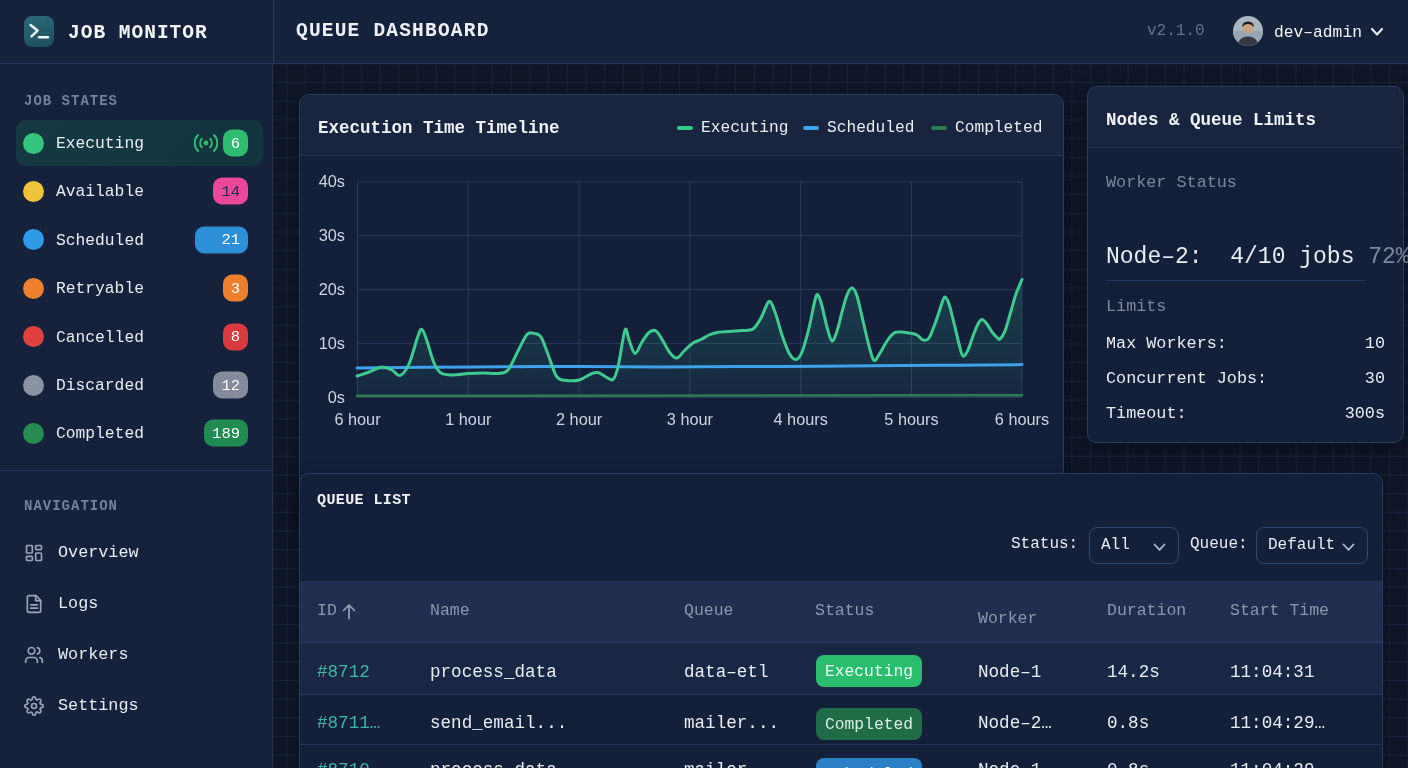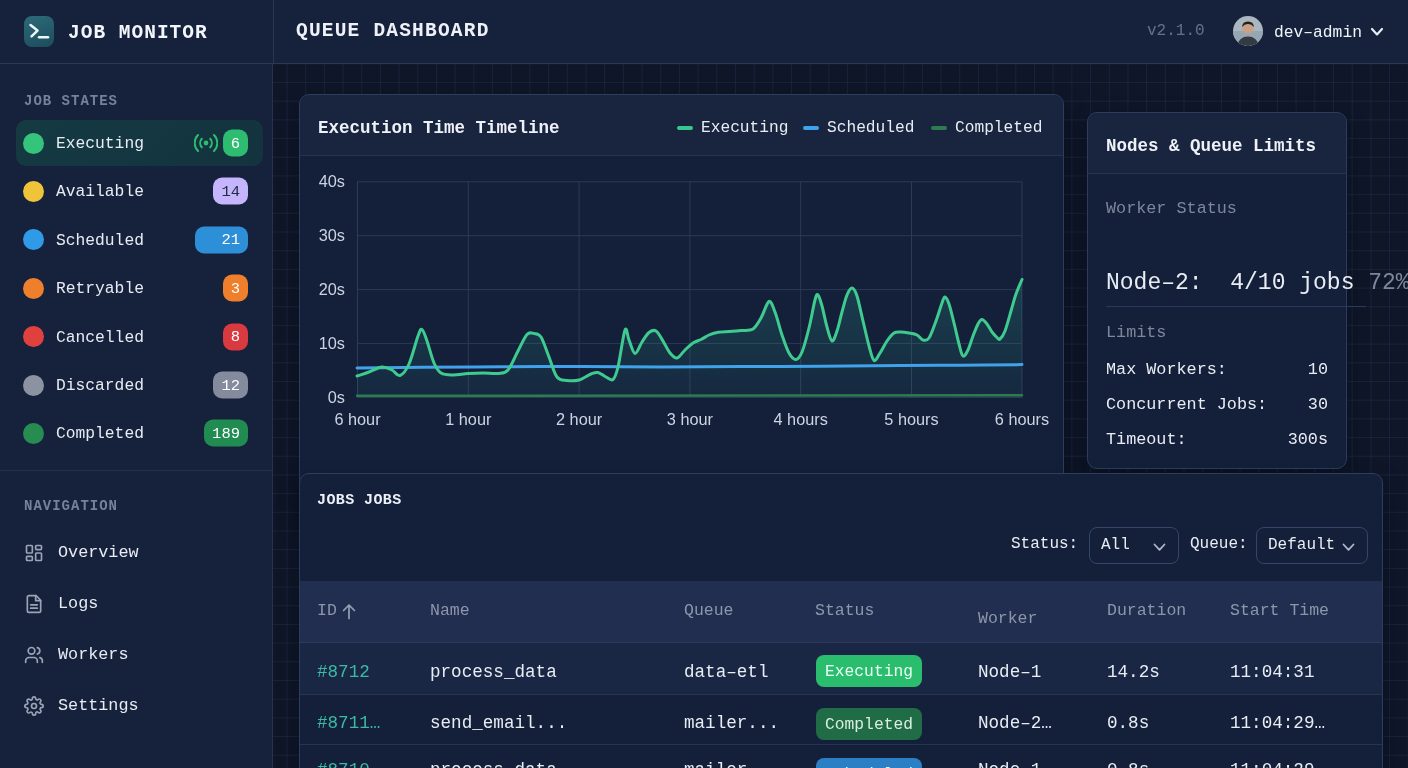--- a/index.html
+++ b/index.html
@@ -87,21 +87,21 @@
     <circle cx="12" cy="10" r="2.4" fill="#2ebd70"></circle>
     <path d="M7.8 5.8 A6.2 6.2 0 0 0 7.8 14.2 M16.2 5.8 A6.2 6.2 0 0 1 16.2 14.2" fill="none" stroke="#2ebd70" stroke-width="2" stroke-linecap="round"></path>
     <path d="M4.0 2.0 A11.2 11.2 0 0 0 4.0 18.0 M20.0 2.0 A11.2 11.2 0 0 1 20.0 18.0" fill="none" stroke="#2ebd70" stroke-width="2" stroke-linecap="round"></path>
   </svg>
   <span class="badge" style="background:#2ebd70;">6</span>
 </div>
 
 <div class="sitem" style="top:168.4px;">
   <span class="dot" style="background:#f0c43a;"></span>
   <span class="lbl">Available</span>
-  <span class="badge" style="background:#c4b5fd;color:#232d44;">14</span>
+  <span class="badge" style="background:#ec4899;color:#232d44;">14</span>
 </div>
 <div class="sitem" style="top:216.8px;">
   <span class="dot" style="background:#2f9be8;"></span>
   <span class="lbl">Scheduled</span>
   <span class="badge" style="background:#2e8fd9;padding-left:26px;">21</span>
 </div>
 <div class="sitem" style="top:265.2px;">
   <span class="dot" style="background:#ee7f2d;"></span>
   <span class="lbl">Retryable</span>
   <span class="badge" style="background:#ee7f2d;">3</span>
@@ -212,37 +212,37 @@
       <text x="168.3" y="330">1 hour</text>
       <text x="279.1" y="330">2 hour</text>
       <text x="389.9" y="330">3 hour</text>
       <text x="500.7" y="330">4 hours</text>
       <text x="611.5" y="330">5 hours</text>
       <text x="722" y="330">6 hours</text>
     </g>
   </svg>
 </div>
 
-<div class="card" style="left:1087px;top:112px;width:260px;height:357px;">
+<div class="card" style="left:1087px;top:86px;width:317px;height:357px;">
   <div class="cardhead"></div>
   <div class="abs mono" style="left:18px;top:23px;font-size:17.5px;font-weight:700;color:#eef2f8;">Nodes &amp; Queue Limits</div>
   <div class="abs mono" style="left:18px;top:86px;font-size:16.8px;color:#7d879c;">Worker Status</div>
   <div class="abs mono" style="left:18px;top:157px;font-size:23px;color:#e8edf4;">Node–2:  4/10 jobs <span style="color:#7d879c;">72% cpu</span></div>
   <div class="abs" style="left:18px;top:193px;width:260px;border-top:1px solid #2a3a5c;"></div>
   <div class="abs mono" style="left:18px;top:210px;font-size:16.8px;color:#7d879c;">Limits</div>
   <div class="abs mono" style="left:18px;top:247px;font-size:16.8px;color:#e8edf4;">Max Workers:</div>
   <div class="abs mono" style="right:18px;top:247px;font-size:16.8px;color:#e8edf4;">10</div>
   <div class="abs mono" style="left:18px;top:282px;font-size:16.8px;color:#e8edf4;">Concurrent Jobs:</div>
   <div class="abs mono" style="right:18px;top:282px;font-size:16.8px;color:#e8edf4;">30</div>
   <div class="abs mono" style="left:18px;top:317px;font-size:16.8px;color:#e8edf4;">Timeout:</div>
   <div class="abs mono" style="right:18px;top:317px;font-size:16.8px;color:#e8edf4;">300s</div>
 </div>
 
 <div class="card" style="left:299px;top:473px;width:1084px;height:340px;border-radius:10px 10px 0 0;">
-  <div class="abs mono" style="left:17px;top:18px;font-size:15px;font-weight:700;color:#eef2f8;letter-spacing:0.4px;">JOBS JOBS</div>
+  <div class="abs mono" style="left:17px;top:18px;font-size:15px;font-weight:700;color:#eef2f8;letter-spacing:0.4px;">QUEUE LIST</div>
 
 
   <div class="abs mono" style="left:711px;top:61px;font-size:16px;color:#e8edf4;">Status:</div>
   <div class="abs" style="left:789px;top:53px;width:90px;height:37px;border:1px solid #35466b;border-radius:8px;">
     <div class="abs mono" style="left:11px;top:8px;font-size:16px;color:#e8edf4;">All</div>
     <svg width="13" height="9" viewBox="0 0 13 9" style="position:absolute;right:12px;top:15px;">
         <path d="M1.5 1.5 L6.5 6.8 L11.5 1.5" fill="none" stroke="#aeb8ca" stroke-width="1.8" stroke-linecap="round" stroke-linejoin="round"></path>
       </svg>
   </div>
   <div class="abs mono" style="left:890px;top:61px;font-size:16px;color:#e8edf4;">Queue:</div>

